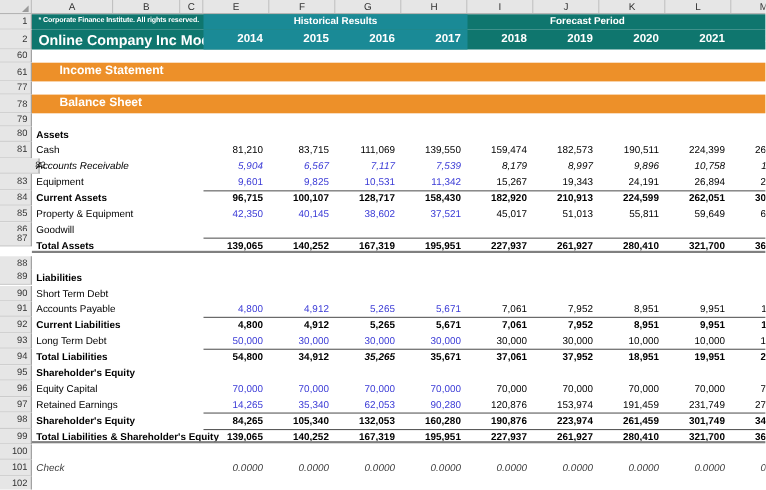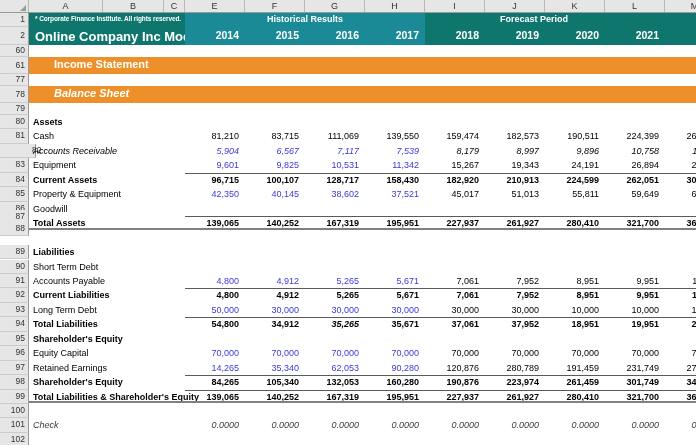--- a/index.html
+++ b/index.html
@@ -135,21 +135,21 @@
       <div class="rowhdr" style="top: 86px; height: 17px; line-height: 16px;">78</div>
       <div class="rowhdr" style="top: 103px; height: 12px; line-height: 11px;">79</div>
       <div class="rowhdr" style="top: 115px; height: 14.45px; line-height: 13.45px;">80</div>
       <div class="rowhdr" style="top: 129.45px; height: 14.45px; line-height: 13.45px;">81</div>
       <div class="rowhdr" style="top: 143.9px; height: 14.45px; line-height: 13.45px; padding-left: 32px;">82</div>
       <div class="rowhdr" style="top: 158.35px; height: 14.45px; line-height: 13.45px;">83</div>
       <div class="rowhdr" style="top: 172.8px; height: 14.45px; line-height: 13.45px;">84</div>
       <div class="rowhdr" style="top: 187.25px; height: 14.45px; line-height: 13.45px;">85</div>
       <div class="rowhdr" style="top: 201.7px; height: 14.45px; line-height: 13.45px;">86</div>
       <div class="rowhdr" style="top: 210px; height: 14.45px; line-height: 13.45px;">87</div>
-      <div class="rowhdr" style="top: 222px; height: 14.45px; line-height: 13.45px; text-align: right;">88</div>
+      <div class="rowhdr" style="top: 233px; height: 14.45px; line-height: 13.45px; text-align: right;">88</div>
       <div class="rowhdr" style="top: 245.05px; height: 14.45px; line-height: 13.45px;">89</div>
       <div class="rowhdr" style="top: 259.5px; height: 14.45px; line-height: 13.45px;">90</div>
       <div class="rowhdr" style="top: 273.95px; height: 14.45px; line-height: 13.45px;">91</div>
       <div class="rowhdr" style="top: 288.4px; height: 14.45px; line-height: 13.45px;">92</div>
       <div class="rowhdr" style="top: 302.85px; height: 14.45px; line-height: 13.45px;">93</div>
       <div class="rowhdr" style="top: 317.3px; height: 14.45px; line-height: 13.45px;">94</div>
       <div class="rowhdr" style="top: 331.75px; height: 14.45px; line-height: 13.45px;">95</div>
       <div class="rowhdr" style="top: 346.2px; height: 14.45px; line-height: 13.45px;">96</div>
       <div class="rowhdr" style="top: 360.65px; height: 14.45px; line-height: 13.45px;">97</div>
       <div class="rowhdr" style="top: 375.1px; height: 14.45px; line-height: 13.45px;">98</div>
@@ -177,21 +177,21 @@
         <div class="yr" style="left: 456px; width: 54px;">2019</div>
         <div class="yr" style="left: 516px; width: 54px;">2020</div>
         <div class="yr" style="left: 576px; width: 54px;">2021</div>
         <div class="yr" style="left: 636px; width: 54px;">2022</div>
       </div>
       <div class="row" style="top: 45px; height: 12px;"></div>
       <div class="row banner-orange" style="top: 57px; height: 17px;">
         <div class="section-title">Income Statement</div>
       </div>
       <div class="row" style="top: 74px; height: 12px;"></div>
-      <div class="row banner-orange" style="top: 86px; height: 17px; font-style: italic;">
+      <div class="row banner-orange" style="top: 86px; height: 17px;">
         <div class="section-title">Balance Sheet</div>
       </div>
       <div class="row" style="top: 103px; height: 12px;"></div>
       <div class="row" style="top: 115px; height: 14.45px;">
         <div class="lbl bold">Assets</div>
       </div>
       <div class="row" style="top: 129.45px; height: 14.45px;">
         <div class="lbl">Cash</div>
         <div class="num" style="left: 156px; width: 54px;">81,210</div>
         <div class="num" style="left: 216px; width: 54px;">83,715</div>
@@ -341,21 +341,21 @@
         <div class="num" style="left: 576px; width: 54px;">70,000</div>
         <div class="num" style="left: 636px; width: 54px;">70,000</div>
       </div>
       <div class="row" style="top: 360.65px; height: 14.45px;">
         <div class="lbl">Retained Earnings</div>
         <div class="num blue" style="left: 156px; width: 54px;">14,265</div>
         <div class="num blue" style="left: 216px; width: 54px;">35,340</div>
         <div class="num blue" style="left: 276px; width: 54px;">62,053</div>
         <div class="num blue" style="left: 336px; width: 54px;">90,280</div>
         <div class="num" style="left: 396px; width: 54px;">120,876</div>
-        <div class="num" style="left: 456px; width: 54px;">280,789</div>
+        <div class="num" style="left: 456px; width: 54px;">153,974</div>
         <div class="num" style="left: 516px; width: 54px;">191,459</div>
         <div class="num" style="left: 576px; width: 54px;">231,749</div>
         <div class="num" style="left: 636px; width: 54px;">274,373</div>
       </div>
       <div class="row" style="top: 375.1px; height: 14.45px;">
         <div class="lbl bold">Shareholder's Equity</div>
         <div class="num bold" style="left: 156px; width: 54px;">84,265</div>
         <div class="num bold" style="left: 216px; width: 54px;">105,340</div>
         <div class="num bold" style="left: 276px; width: 54px;">132,053</div>
         <div class="num bold" style="left: 336px; width: 54px;">160,280</div>

